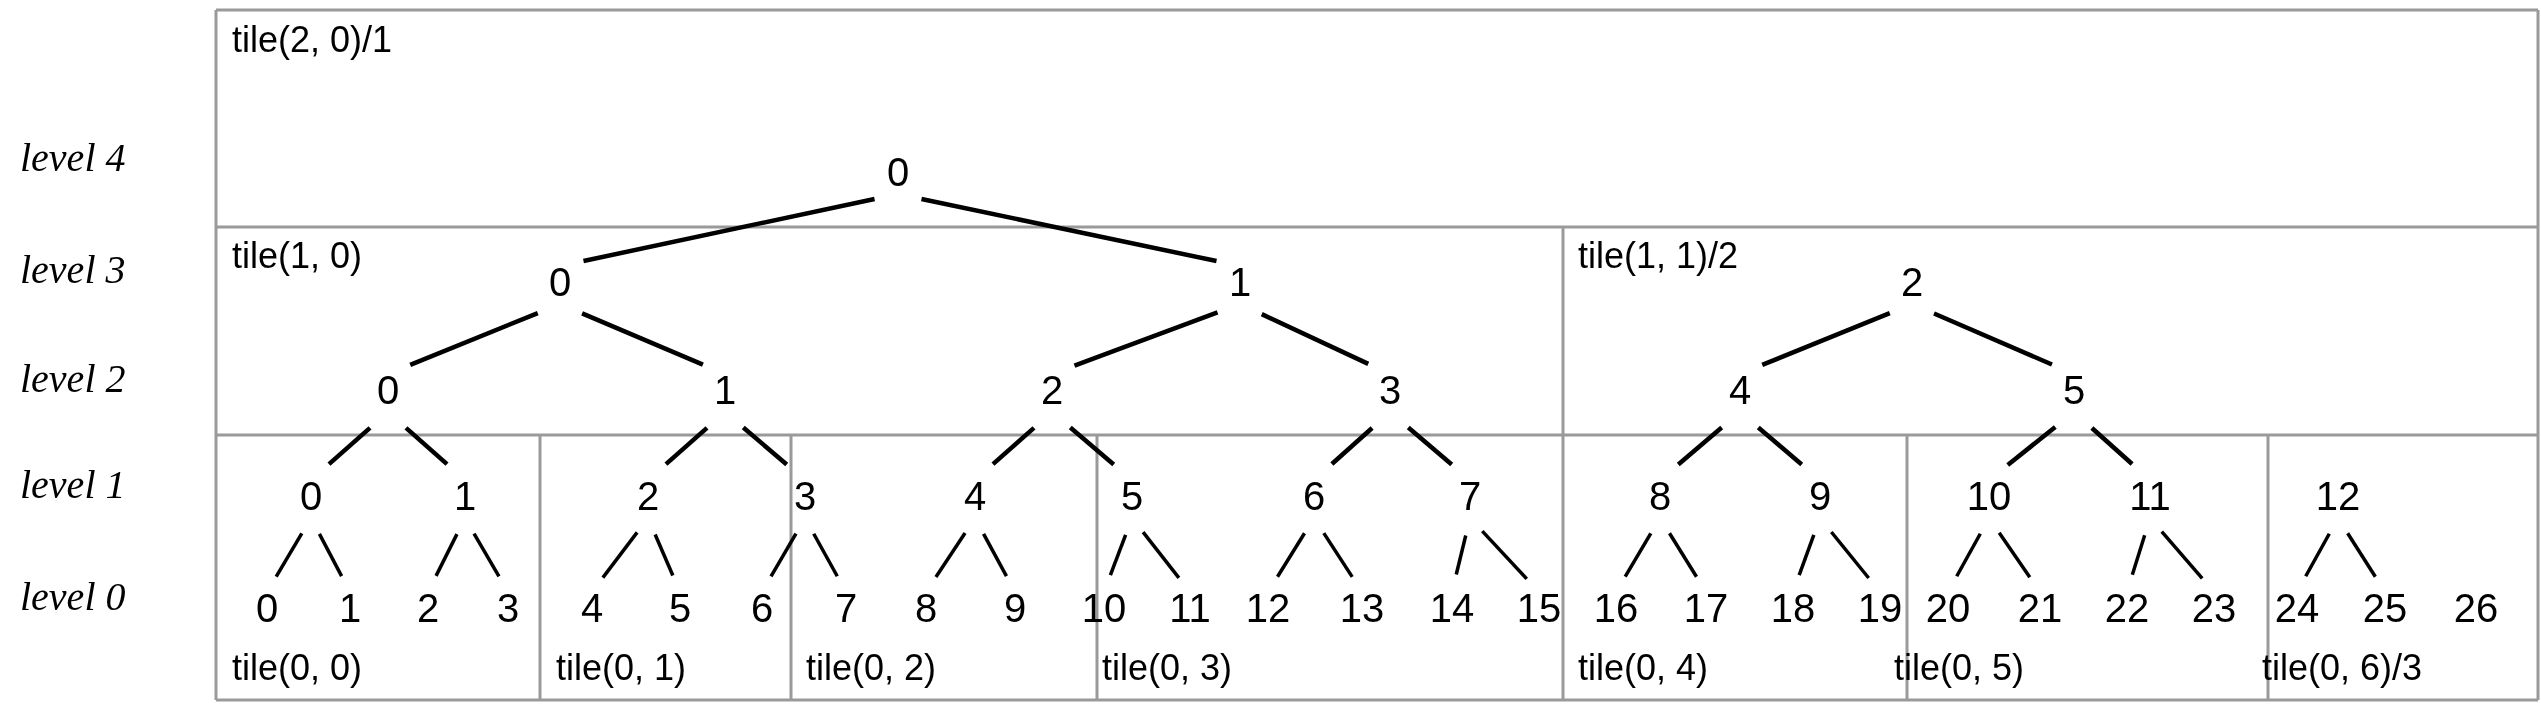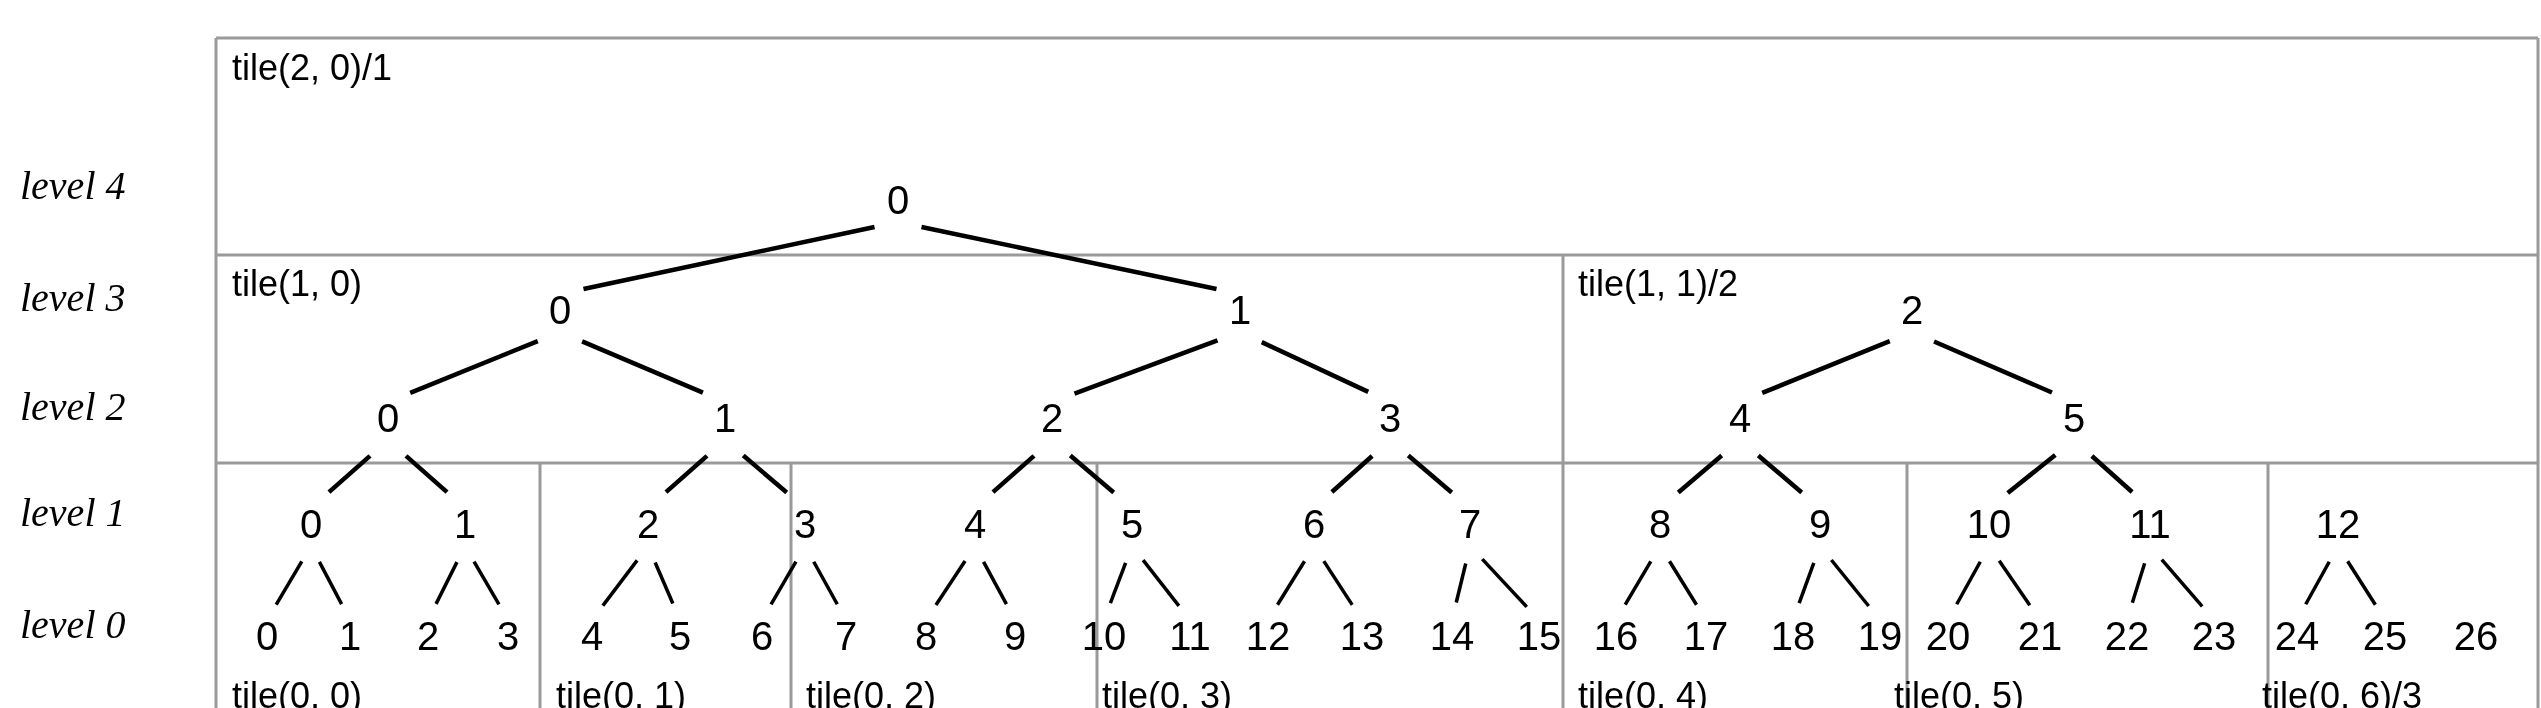--- a/index.html
+++ b/index.html
@@ -1,17 +1,17 @@
 <!DOCTYPE html>
 <html><head>
 <meta charset="utf-8">
 <style>
   html,body{margin:0;padding:0;background:#ffffff;}
   body{width:2541px;height:708px;overflow:hidden;font-family:"Liberation Sans",sans-serif;}
-  #stage{position:relative;width:2541px;height:628px;margin-top:28px;}
+  #stage{position:relative;width:2541px;height:628px;}
   svg{position:absolute;left:0;top:0;width:2541px;height:708px;display:block;}
   text{fill:#000000;}
   .lvl{font-family:"Liberation Serif",serif;font-style:italic;font-size:40px;}
   .tilelbl{font-family:"Liberation Sans",sans-serif;font-size:36px;}
   .node{font-family:"Liberation Sans",sans-serif;font-size:40px;text-anchor:middle;}
   .grid{stroke:#9a9a9a;stroke-width:3;}
   .edge{stroke:#000000;stroke-width:4.5;stroke-linecap:butt;}
   .edgethin{stroke:#000000;stroke-width:3.5;stroke-linecap:butt;}
 </style>
 </head>

